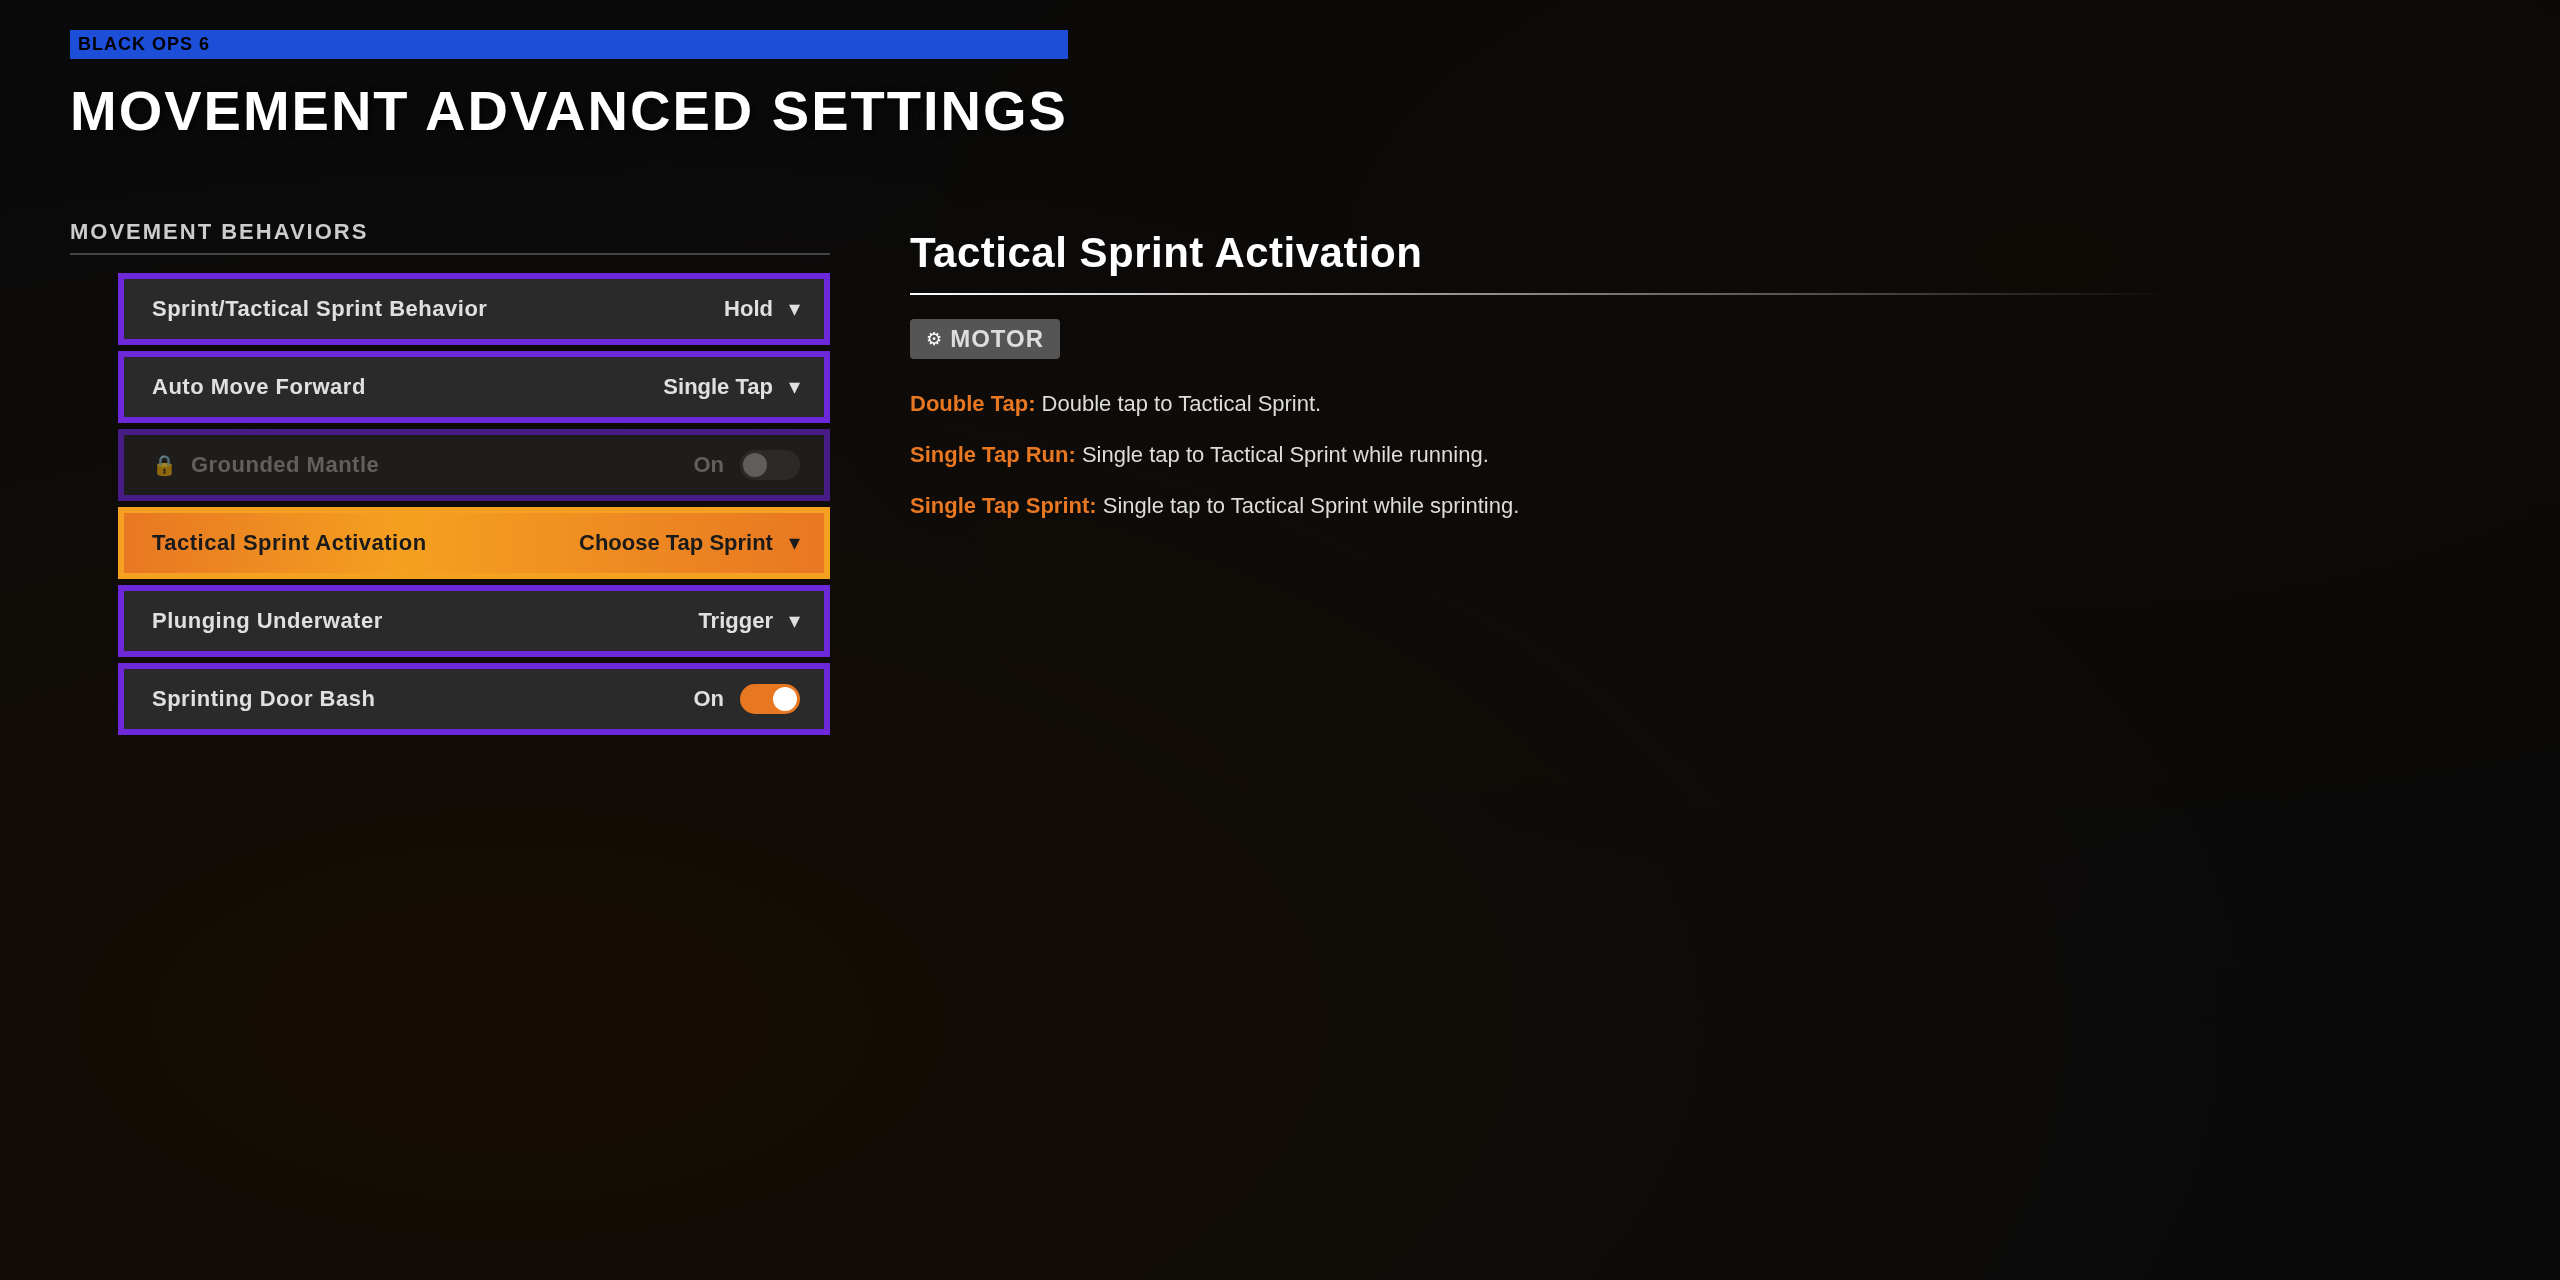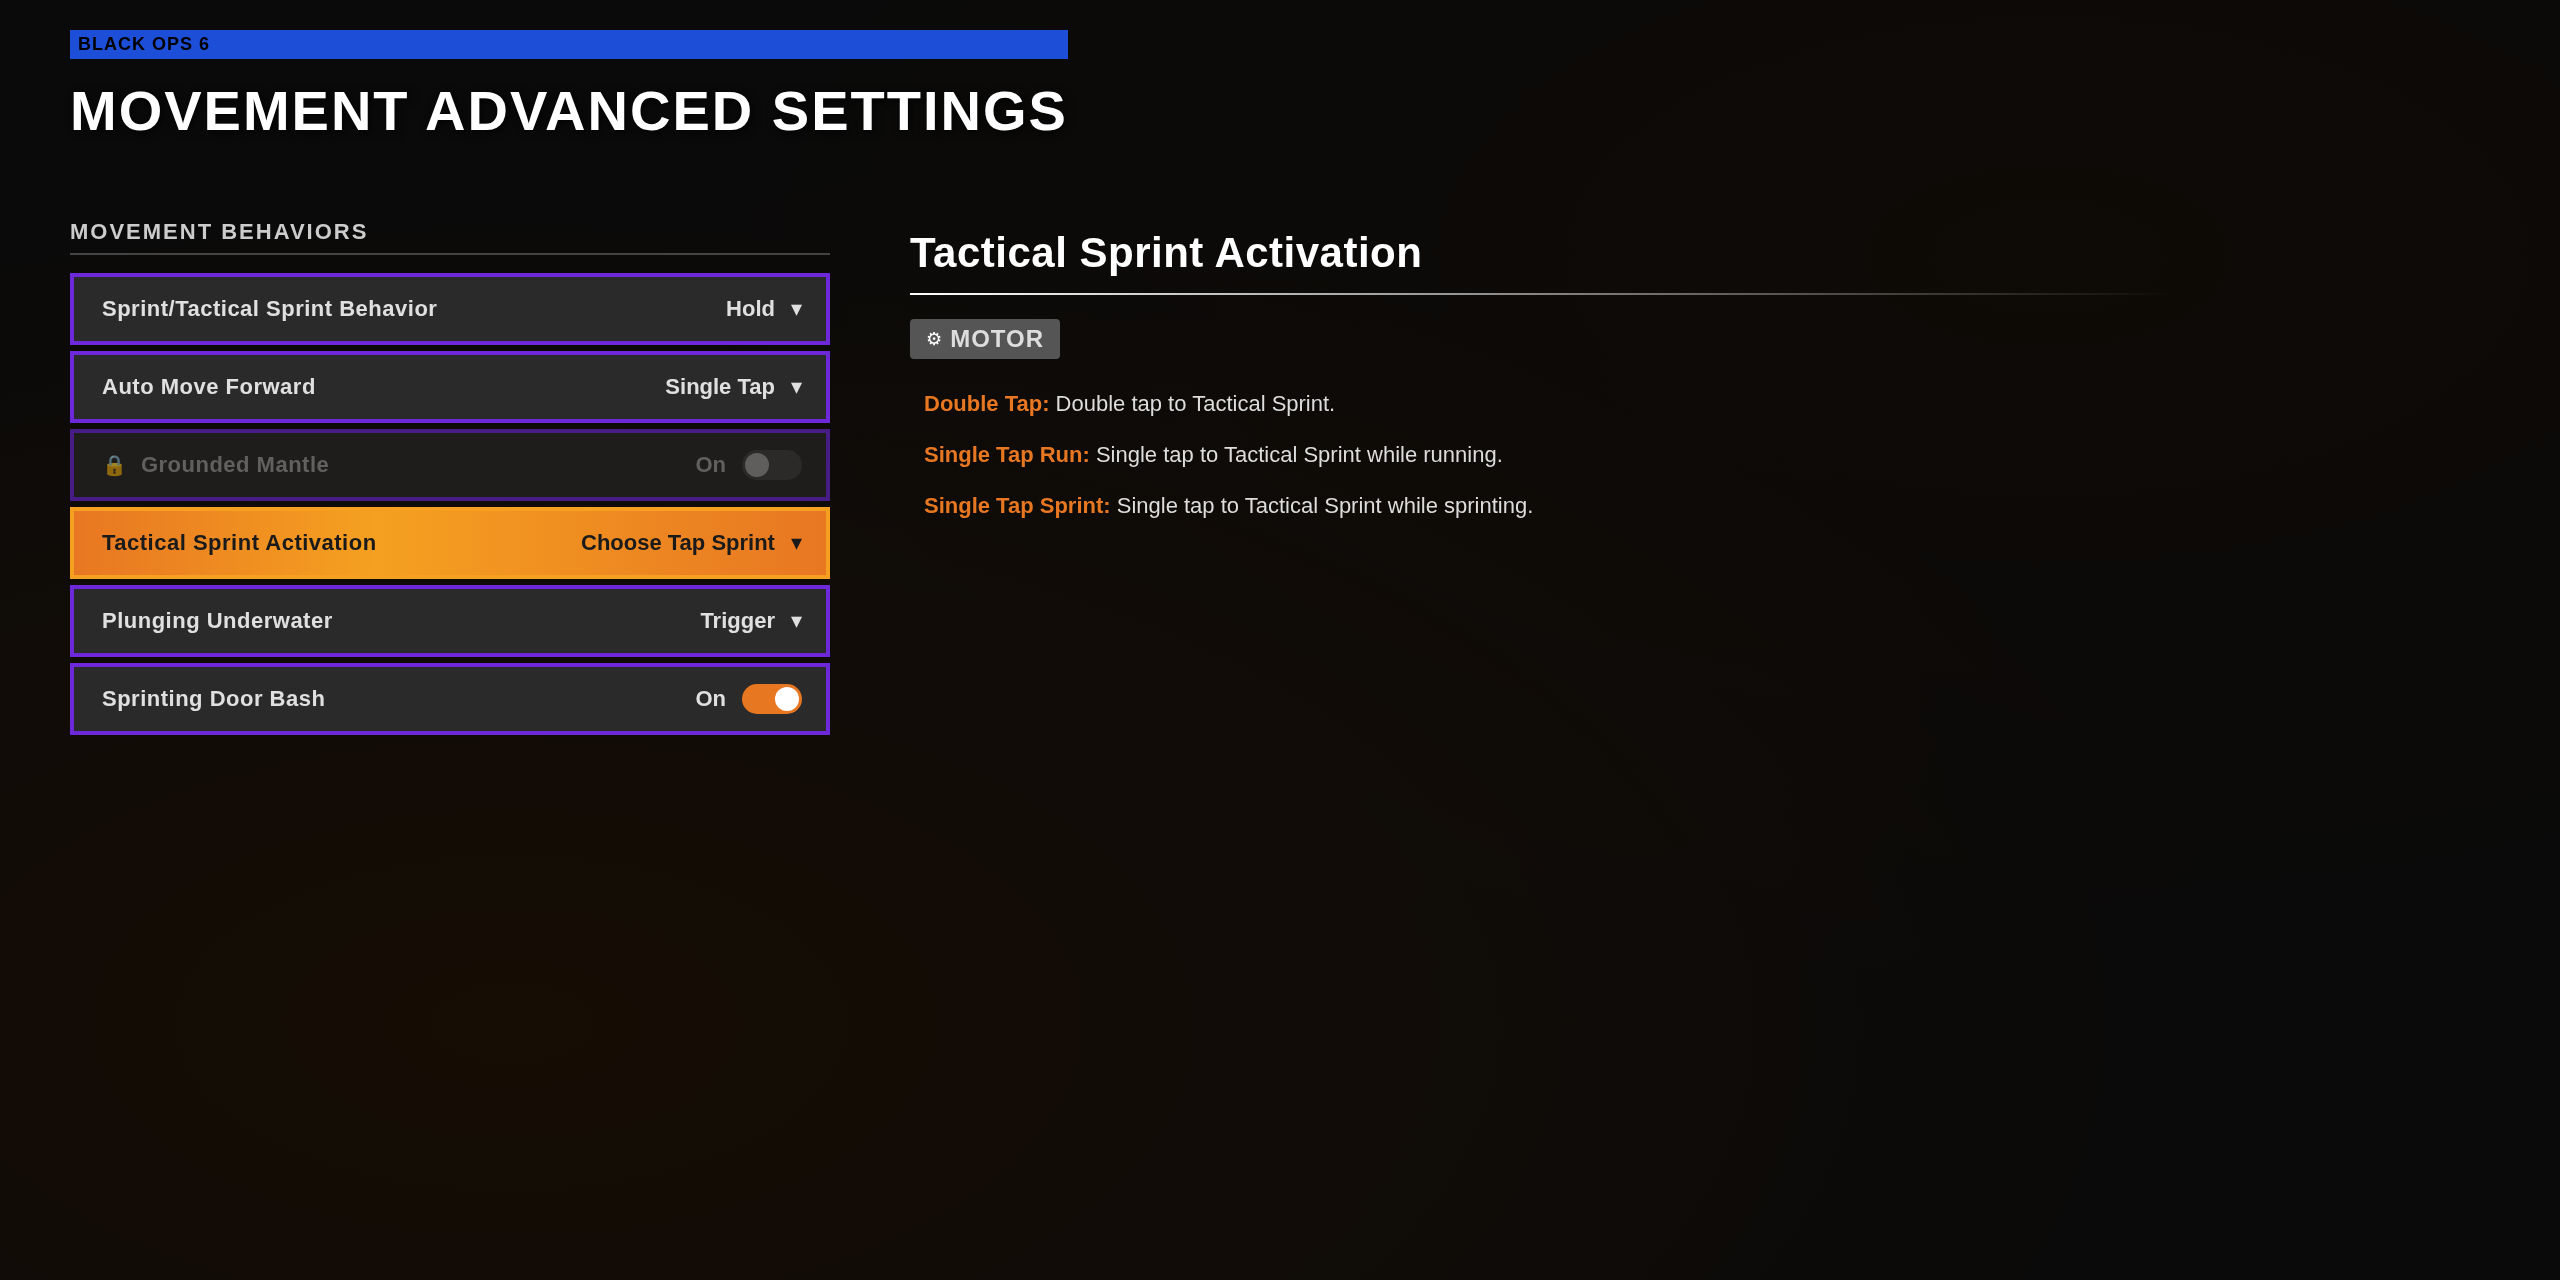--- a/index.html
+++ b/index.html
@@ -101,21 +101,22 @@
       gap: 6px;
     }
 
     .setting-row {
       display: flex;
       align-items: center;
       background: #2a2a2a;
       height: 72px;
       cursor: pointer;
       position: relative;
-      border: 4px solid #6d28d9;
+      border: 6px solid #6d28d9;
+      margin-left: 48px;
     }
 
     .setting-row.active {
       background: linear-gradient(90deg, #e87722 0%, #f5a020 40%, #e87722 100%);
       border-color: #f5a020;
     }
 
     .setting-row.locked {
       opacity: 0.6;
       cursor: default;
@@ -279,21 +280,20 @@
     .detail-options {
       display: flex;
       flex-direction: column;
       gap: 18px;
     }
 
     .detail-option {
       font-size: 22px;
       line-height: 1.5;
       color: #ccc;
-      margin-left: 14px;
     }
 
     .option-label {
       color: #e87722;
       font-weight: 700;
     }
 
     .option-desc {
       color: #ddd;
     }

